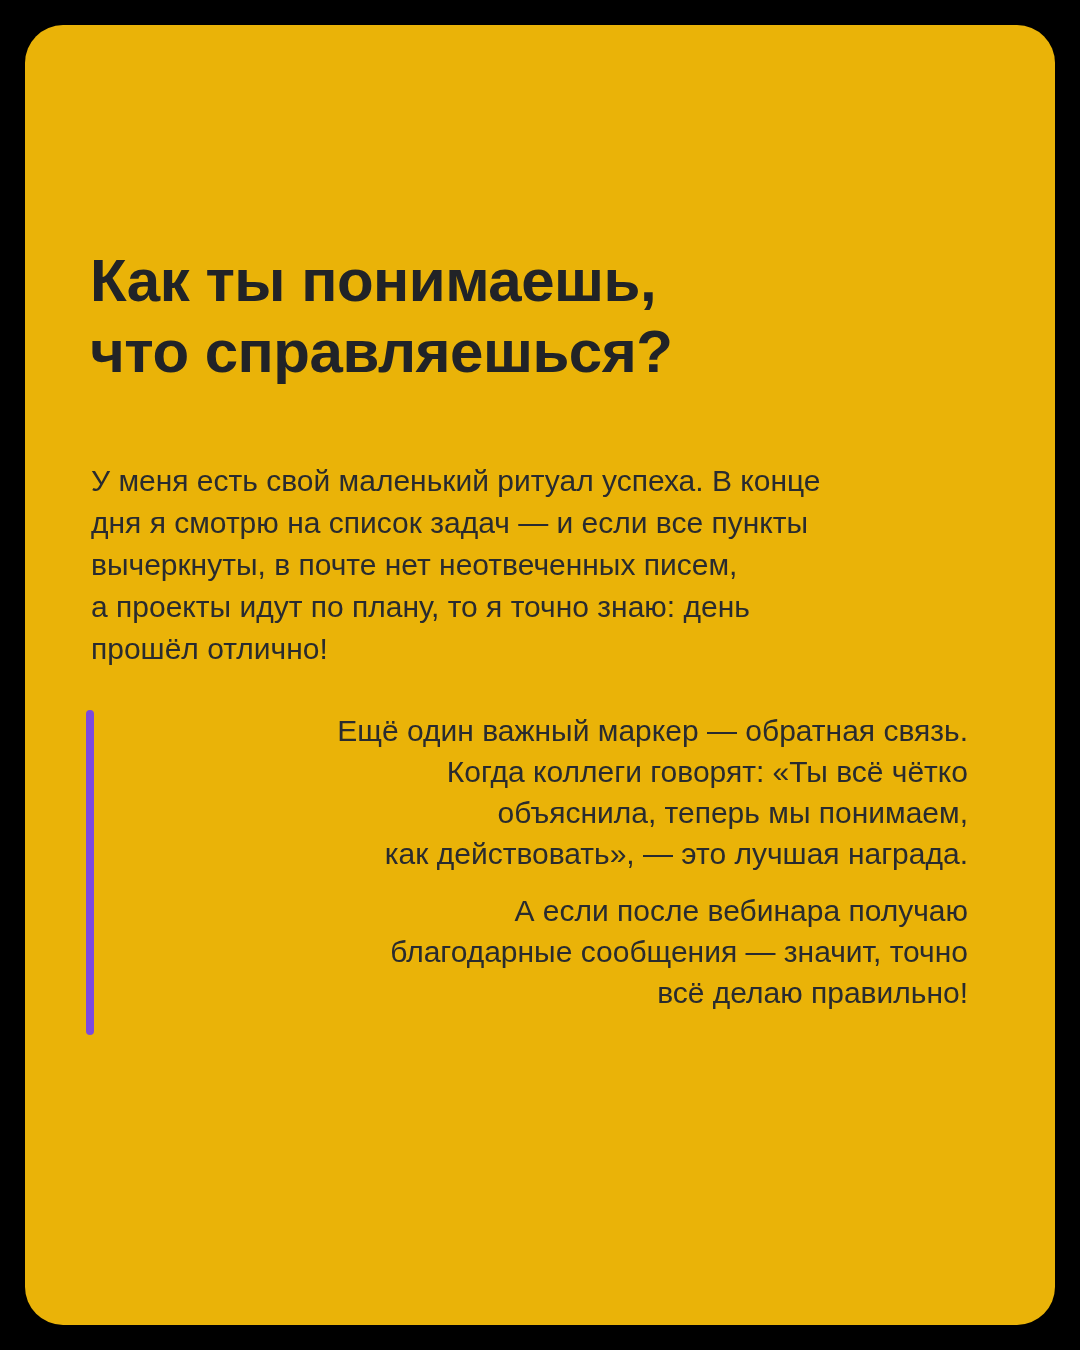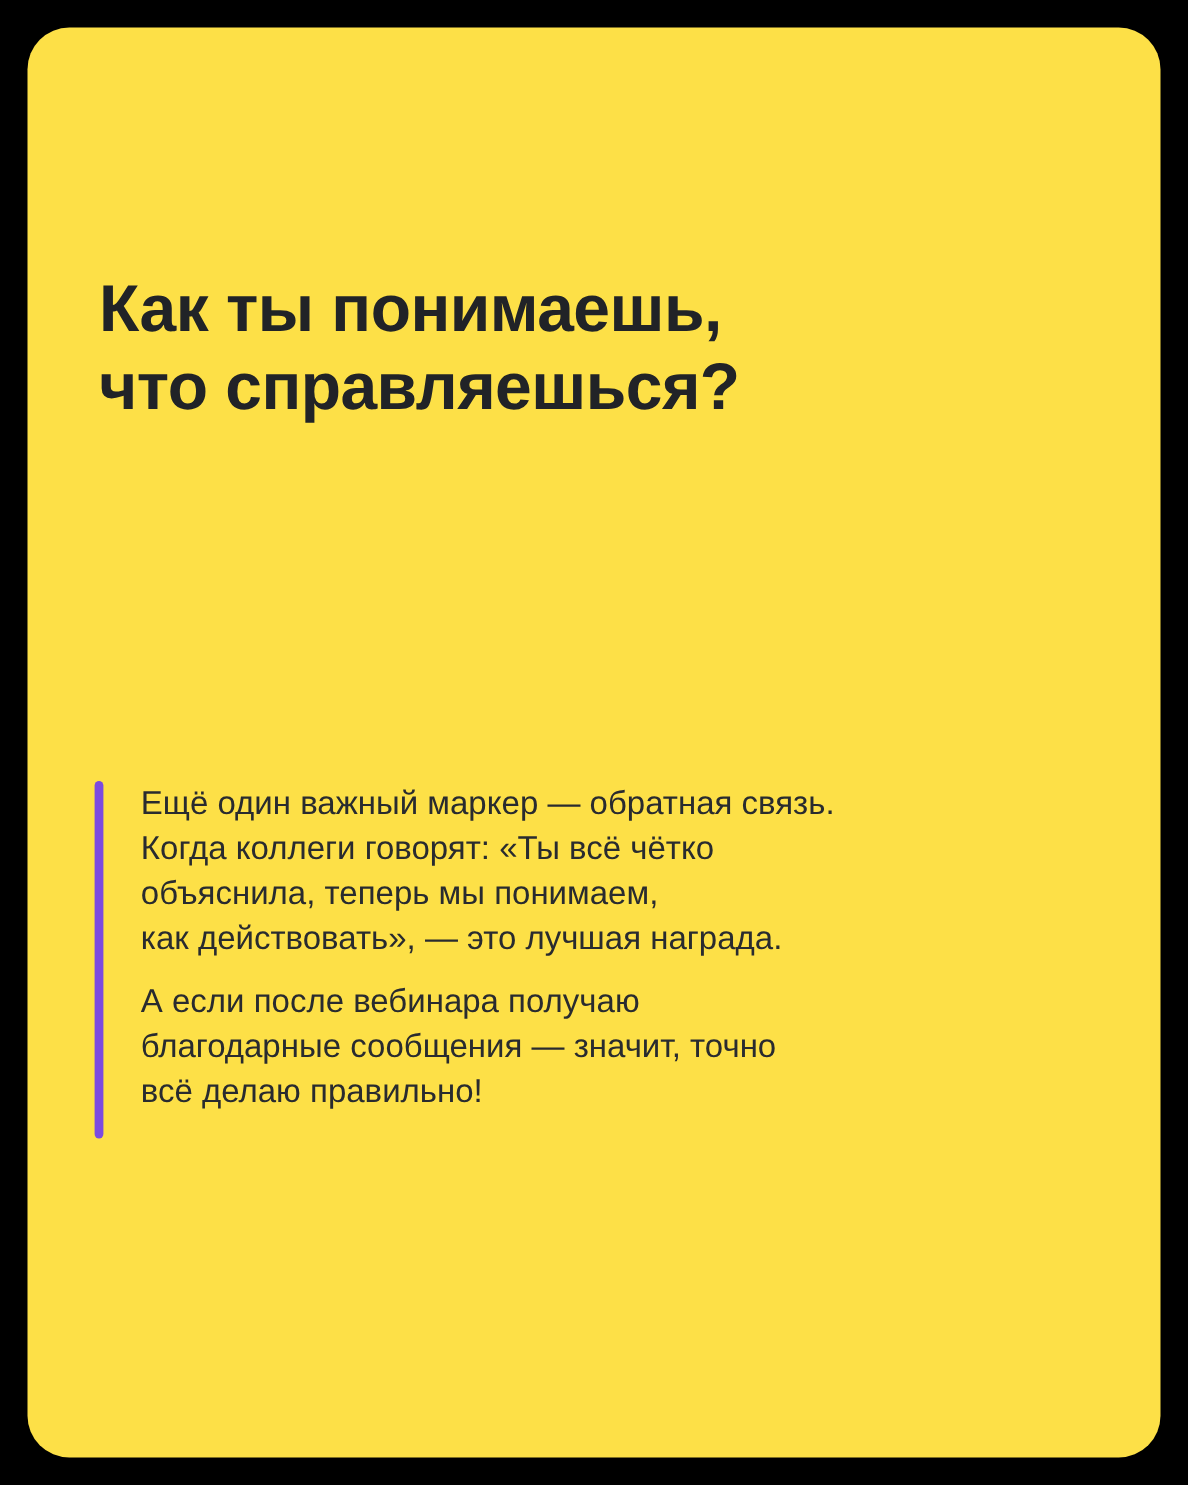--- a/index.html
+++ b/index.html
@@ -64,34 +64,40 @@
   .quote-text {
     margin-left: 34px;
     width: 840px;
   }
   .quote-text p {
     margin: 0;
     font-size: 30px;
     line-height: 41px;
     font-weight: 400;
     white-space: pre-line;
+    text-align: right;
   }
   .quote-text p + p {
     margin-top: 16px;
   }
 </style>
 </head>
 <body style="background: rgb(0, 0, 0);">
 
 <div class="canvas">
-  <div class="card" style="background: #fde047;">
+  <div class="card" style="background: #eab308;">
 
     <h1 class="title" style="color: rgb(33, 35, 39);">Как ты понимаешь,
 что справляешься?</h1>
 
+    <p class="intro" style="color: rgb(41, 43, 47);">У меня есть свой маленький ритуал успеха. В конце
+дня я смотрю на список задач — и если все пункты
+вычеркнуты, в почте нет неотвеченных писем,
+а проекты идут по плану, то я точно знаю: день
+прошёл отлично!</p>
 
     <div class="quote">
       <div class="quote-bar" style="background: rgb(124, 75, 223);"></div>
       <div class="quote-text" style="color: rgb(41, 43, 47);">
         <p>Ещё один важный маркер — обратная связь.
 Когда коллеги говорят: «Ты всё чётко
 объяснила, теперь мы понимаем,
 как действовать», — это лучшая награда.</p>
         <p>А если после вебинара получаю
 благодарные сообщения — значит, точно

